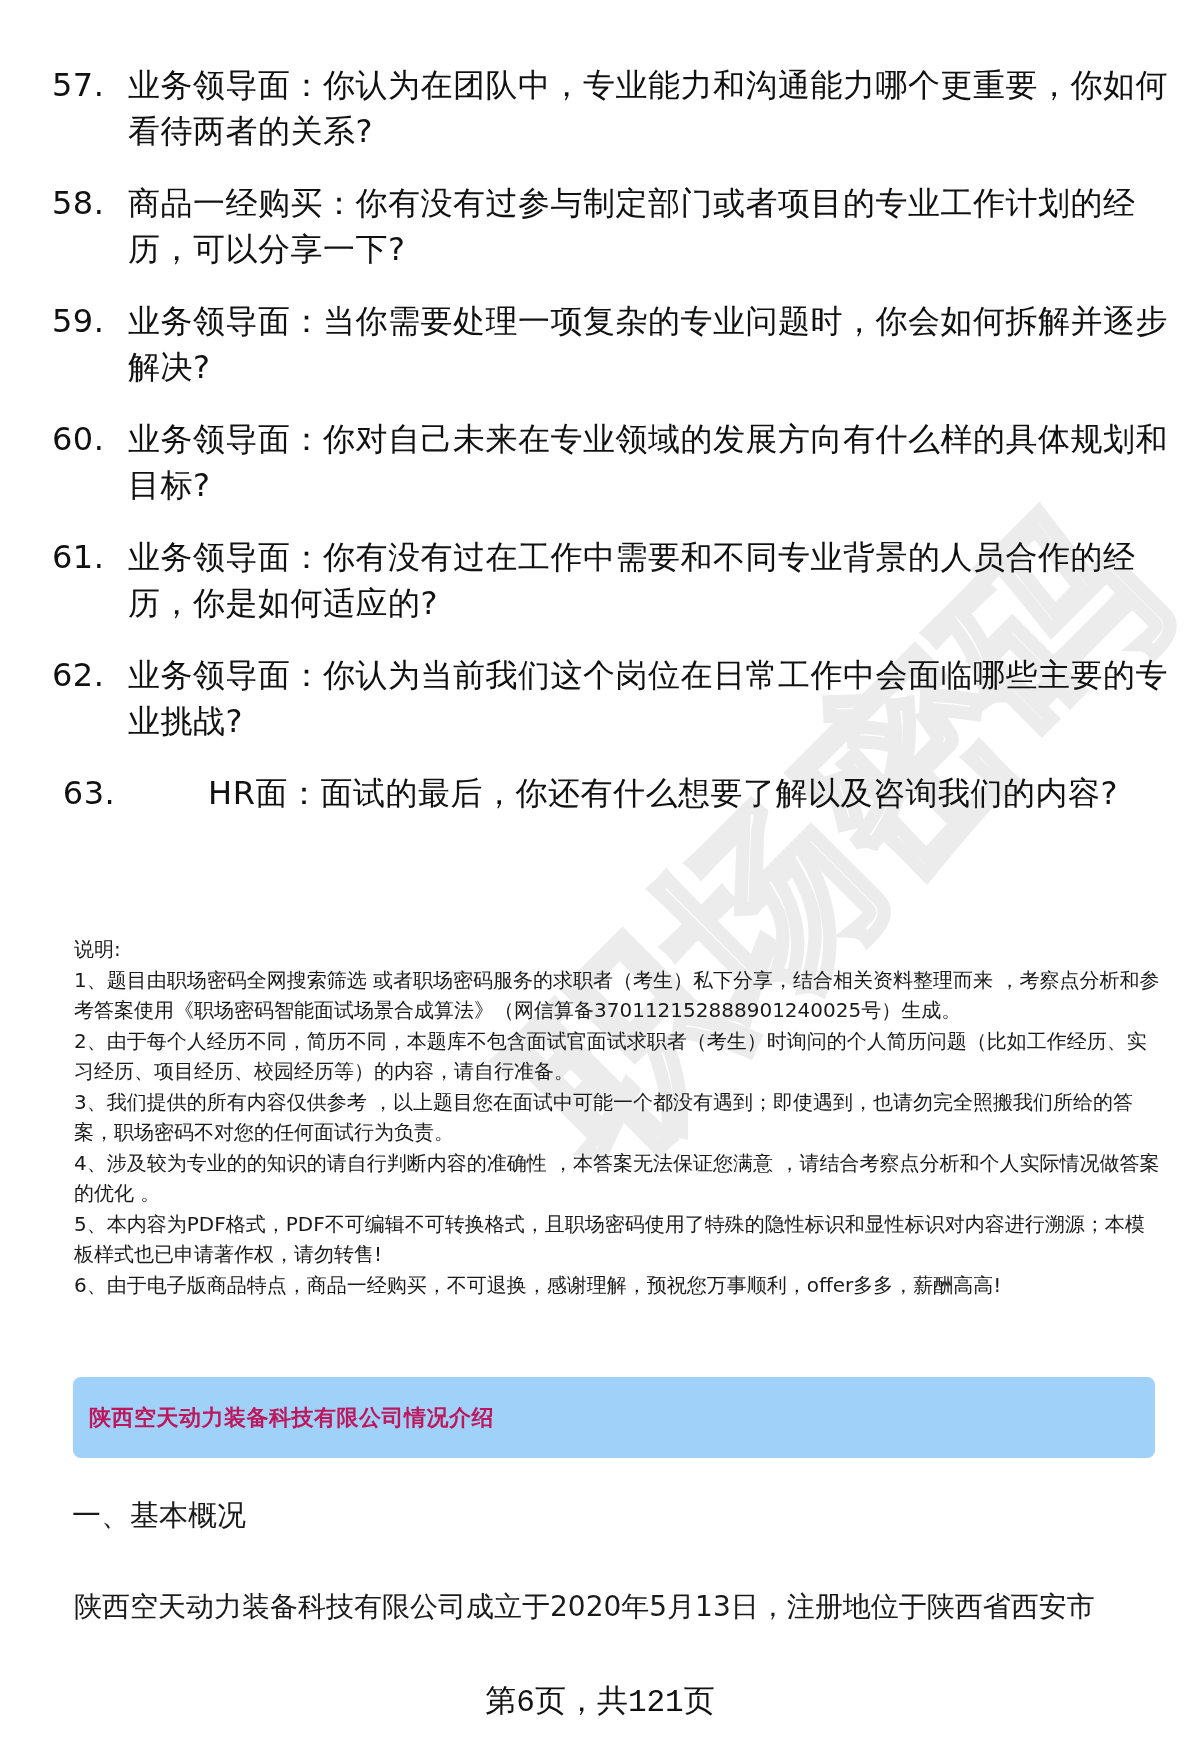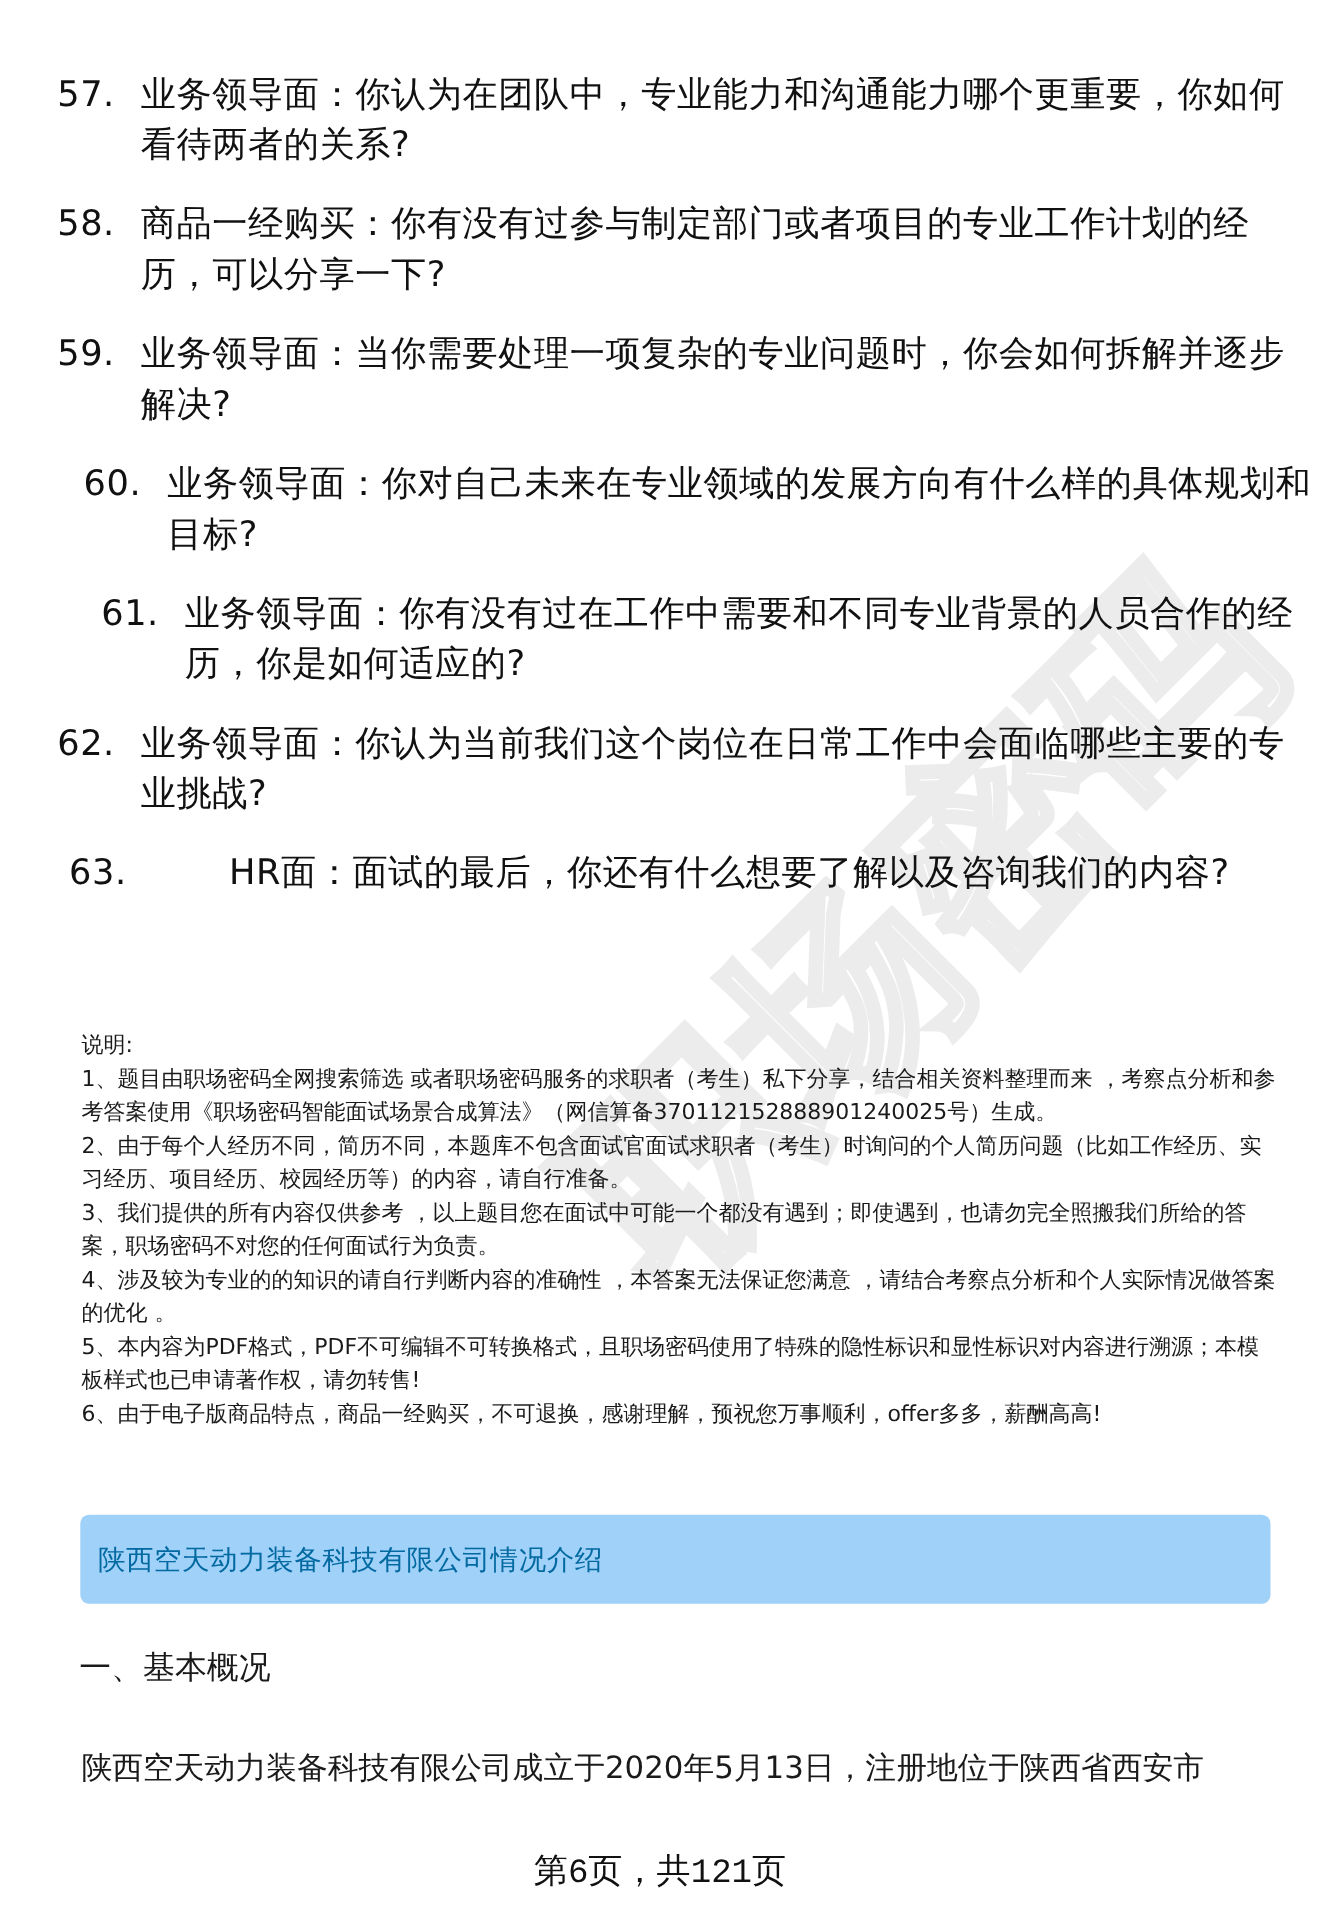--- a/index.html
+++ b/index.html
@@ -56,23 +56,23 @@
       top: 1377px;
       width: 1082px;
       height: 81px;
       background: #9fd1f9;
       border-radius: 8px;
       display: flex;
       align-items: center;
       padding-left: 16px;
     }
     .banner-title {
-      font-size: 25px;
-      font-weight: normal;
-      color: #0369a1;
+      font-size: 22px;
+      font-weight: bold;
+      color: #be185d;
       letter-spacing: 0.5px;
     }
 
     .section-heading {
       position: absolute;
       left: 72px;
       top: 1496px;
       font-size: 29px;
       color: #1a1a1a;
     }
@@ -117,26 +117,26 @@
   <div class="q" style="top:180px;">
     <span class="num">58.</span>
     <span class="text">商品一经购买：你有没有过参与制定部门或者项目的专业工作计划的经历，可以分享一下?</span>
   </div>
 
   <div class="q" style="top:298px;">
     <span class="num">59.</span>
     <span class="text">业务领导面：当你需要处理一项复杂的专业问题时，你会如何拆解并逐步解决?</span>
   </div>
 
-  <div class="q" style="top:416px;margin-left:24px;">
+  <div class="q" style="top:416px;">
     <span class="num">60.</span>
     <span class="text">业务领导面：你对自己未来在专业领域的发展方向有什么样的具体规划和目标?</span>
   </div>
 
-  <div class="q" style="top:534px;margin-left:40px;">
+  <div class="q" style="top:534px;">
     <span class="num">61.</span>
     <span class="text">业务领导面：你有没有过在工作中需要和不同专业背景的人员合作的经历，你是如何适应的?</span>
   </div>
 
   <div class="q" style="top:652px;">
     <span class="num">62.</span>
     <span class="text">业务领导面：你认为当前我们这个岗位在日常工作中会面临哪些主要的专业挑战?</span>
   </div>
 
   <div class="q" style="top:770px;text-align:center;">

